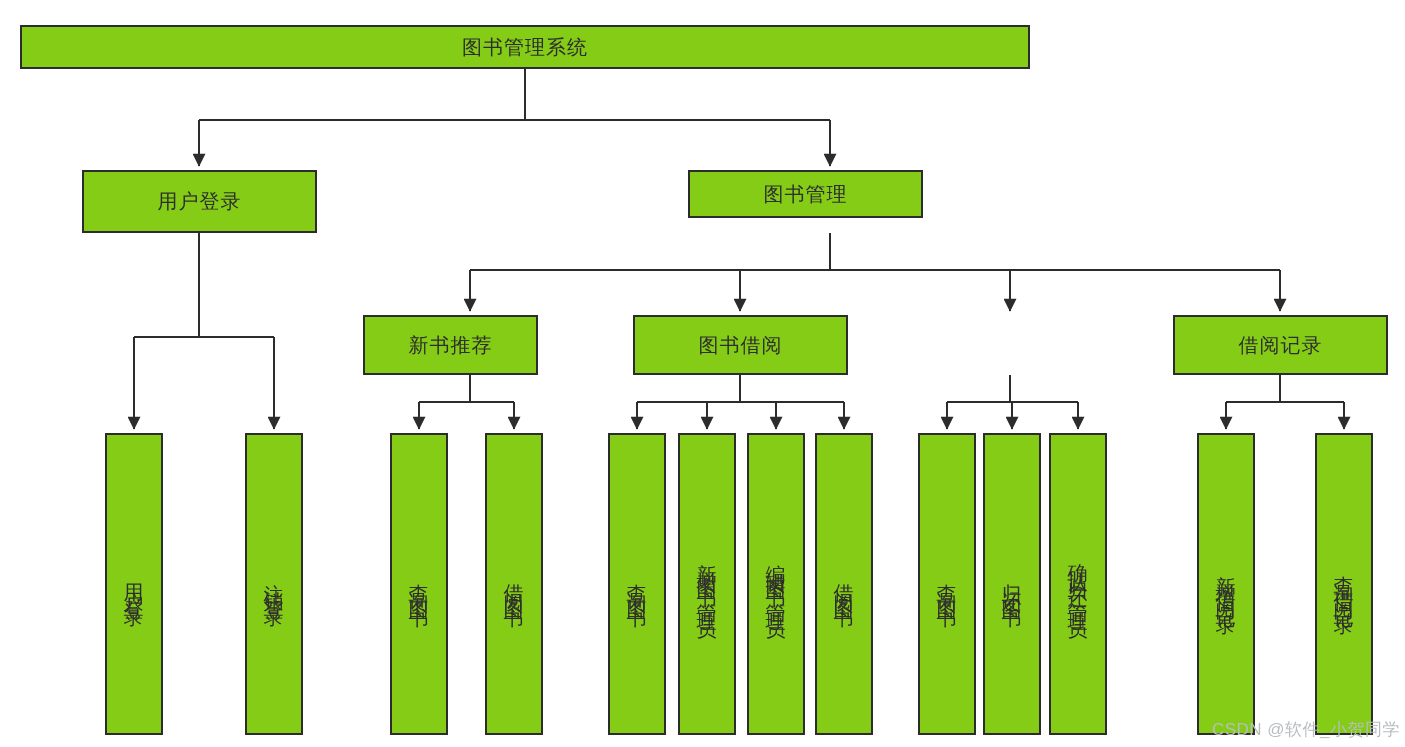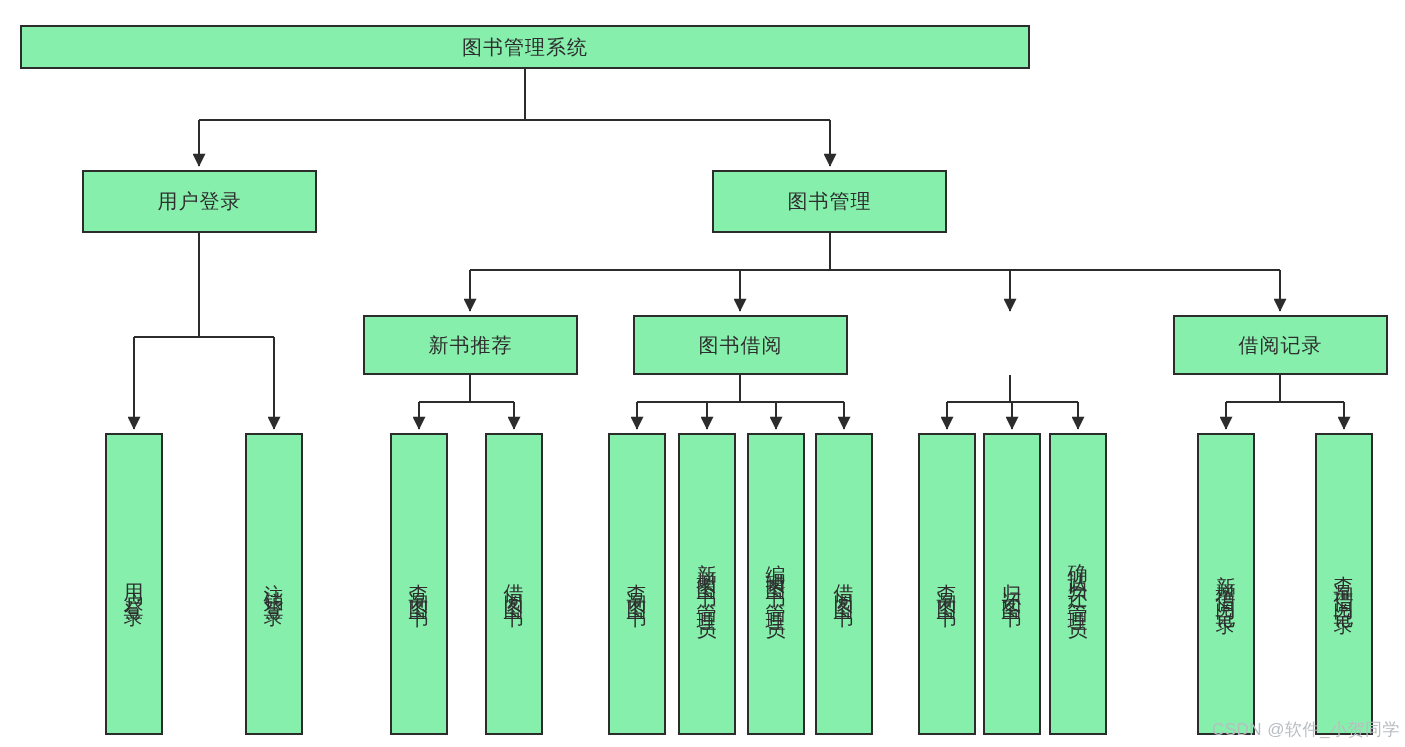--- a/index.html
+++ b/index.html
@@ -17,21 +17,21 @@
   }
   .connectors {
     position: absolute;
     left: 0; top: 0;
     width: 1405px; height: 747px;
     pointer-events: none;
   }
   .node {
     position: absolute;
     box-sizing: border-box;
-    background: #86efac;
+    background: #84cc16;
     border: 2px solid #2c2c2c;
     display: flex;
     align-items: center;
     justify-content: center;
     color: #2e2e2e;
     z-index: 2;
   }
   .h-label {
     font-size: 20px;
     letter-spacing: 1px;
@@ -104,25 +104,25 @@
     </g>
   </svg>
 
   <div class="node" style="left:20px; top:25px; width:1010px; height:44px;">
     <span class="h-label">图书管理系统</span>
   </div>
 
   <div class="node" style="left:82px; top:170px; width:235px; height:63px;">
     <span class="h-label">用户登录</span>
   </div>
-  <div class="node" style="left:712px; top:170px; width:235px; height:63px;">
+  <div class="node" style="left:688px; top:170px; width:235px; height:48px;">
     <span class="h-label">图书管理</span>
   </div>
 
-  <div class="node" style="left:363px; top:315px; width:215px; height:60px;">
+  <div class="node" style="left:363px; top:315px; width:175px; height:60px;">
     <span class="h-label">新书推荐</span>
   </div>
   <div class="node" style="left:633px; top:315px; width:215px; height:60px;">
     <span class="h-label">图书借阅</span>
   </div>
   <div class="node" style="left:1173px; top:315px; width:215px; height:60px;">
     <span class="h-label">借阅记录</span>
   </div>
 
   <div class="node" style="left:105px; top:433px; width:58px; height:302px;">

